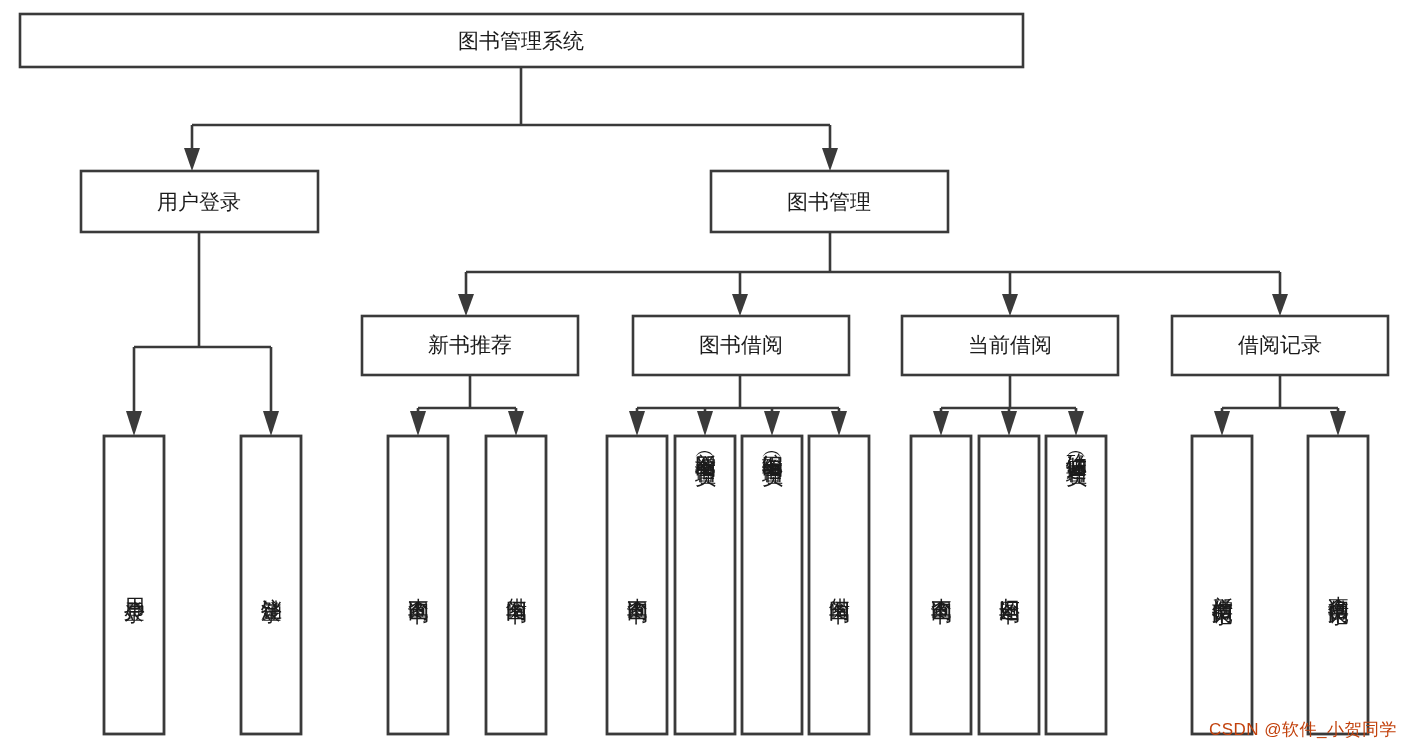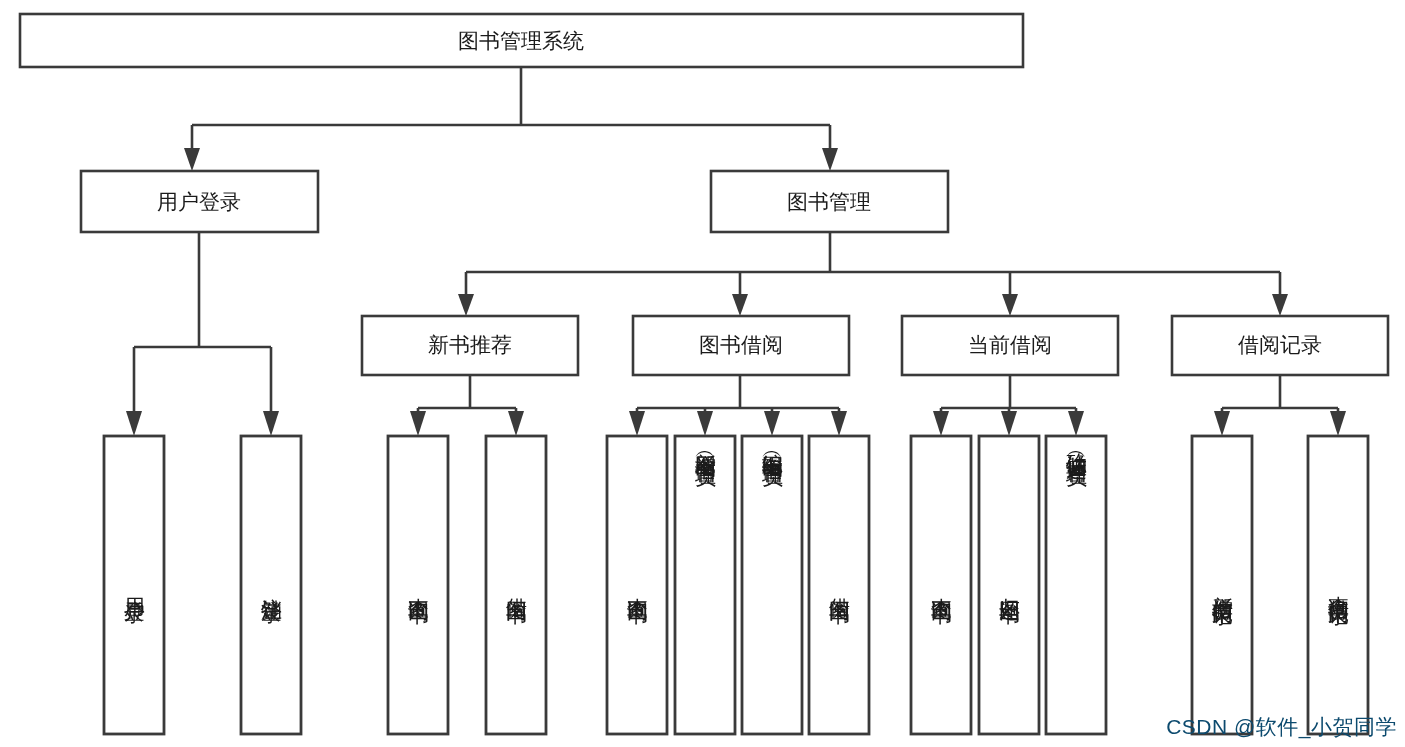--- a/index.html
+++ b/index.html
@@ -65,22 +65,22 @@
     font-size: 21px;
     line-height: 1.18;
     color: #1b1b1b;
     letter-spacing: 2px;
     white-space: nowrap;
   }
   .watermark {
     position: absolute;
     right: 8px;
     bottom: 6px;
-    color: #0c4a6e;
-    font-size: 21px;
+    color: #c2410c;
+    font-size: 17px;
     font-family: "Liberation Sans", "DejaVu Sans", sans-serif;
     letter-spacing: 0.5px;
     user-select: none;
   }
 </style>
 </head>
 <body>
 
 <div id="diagram-root">
 

